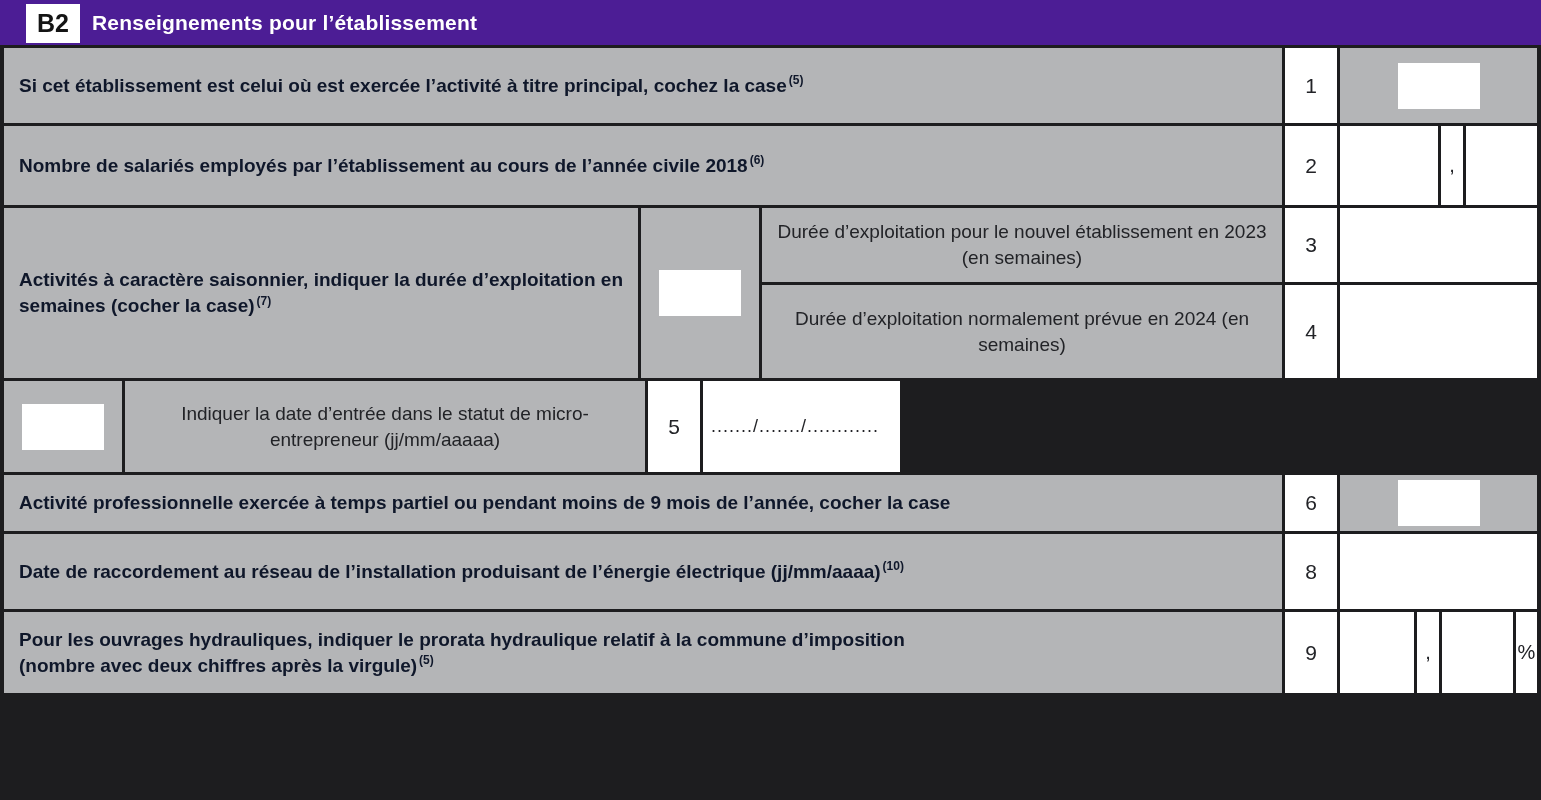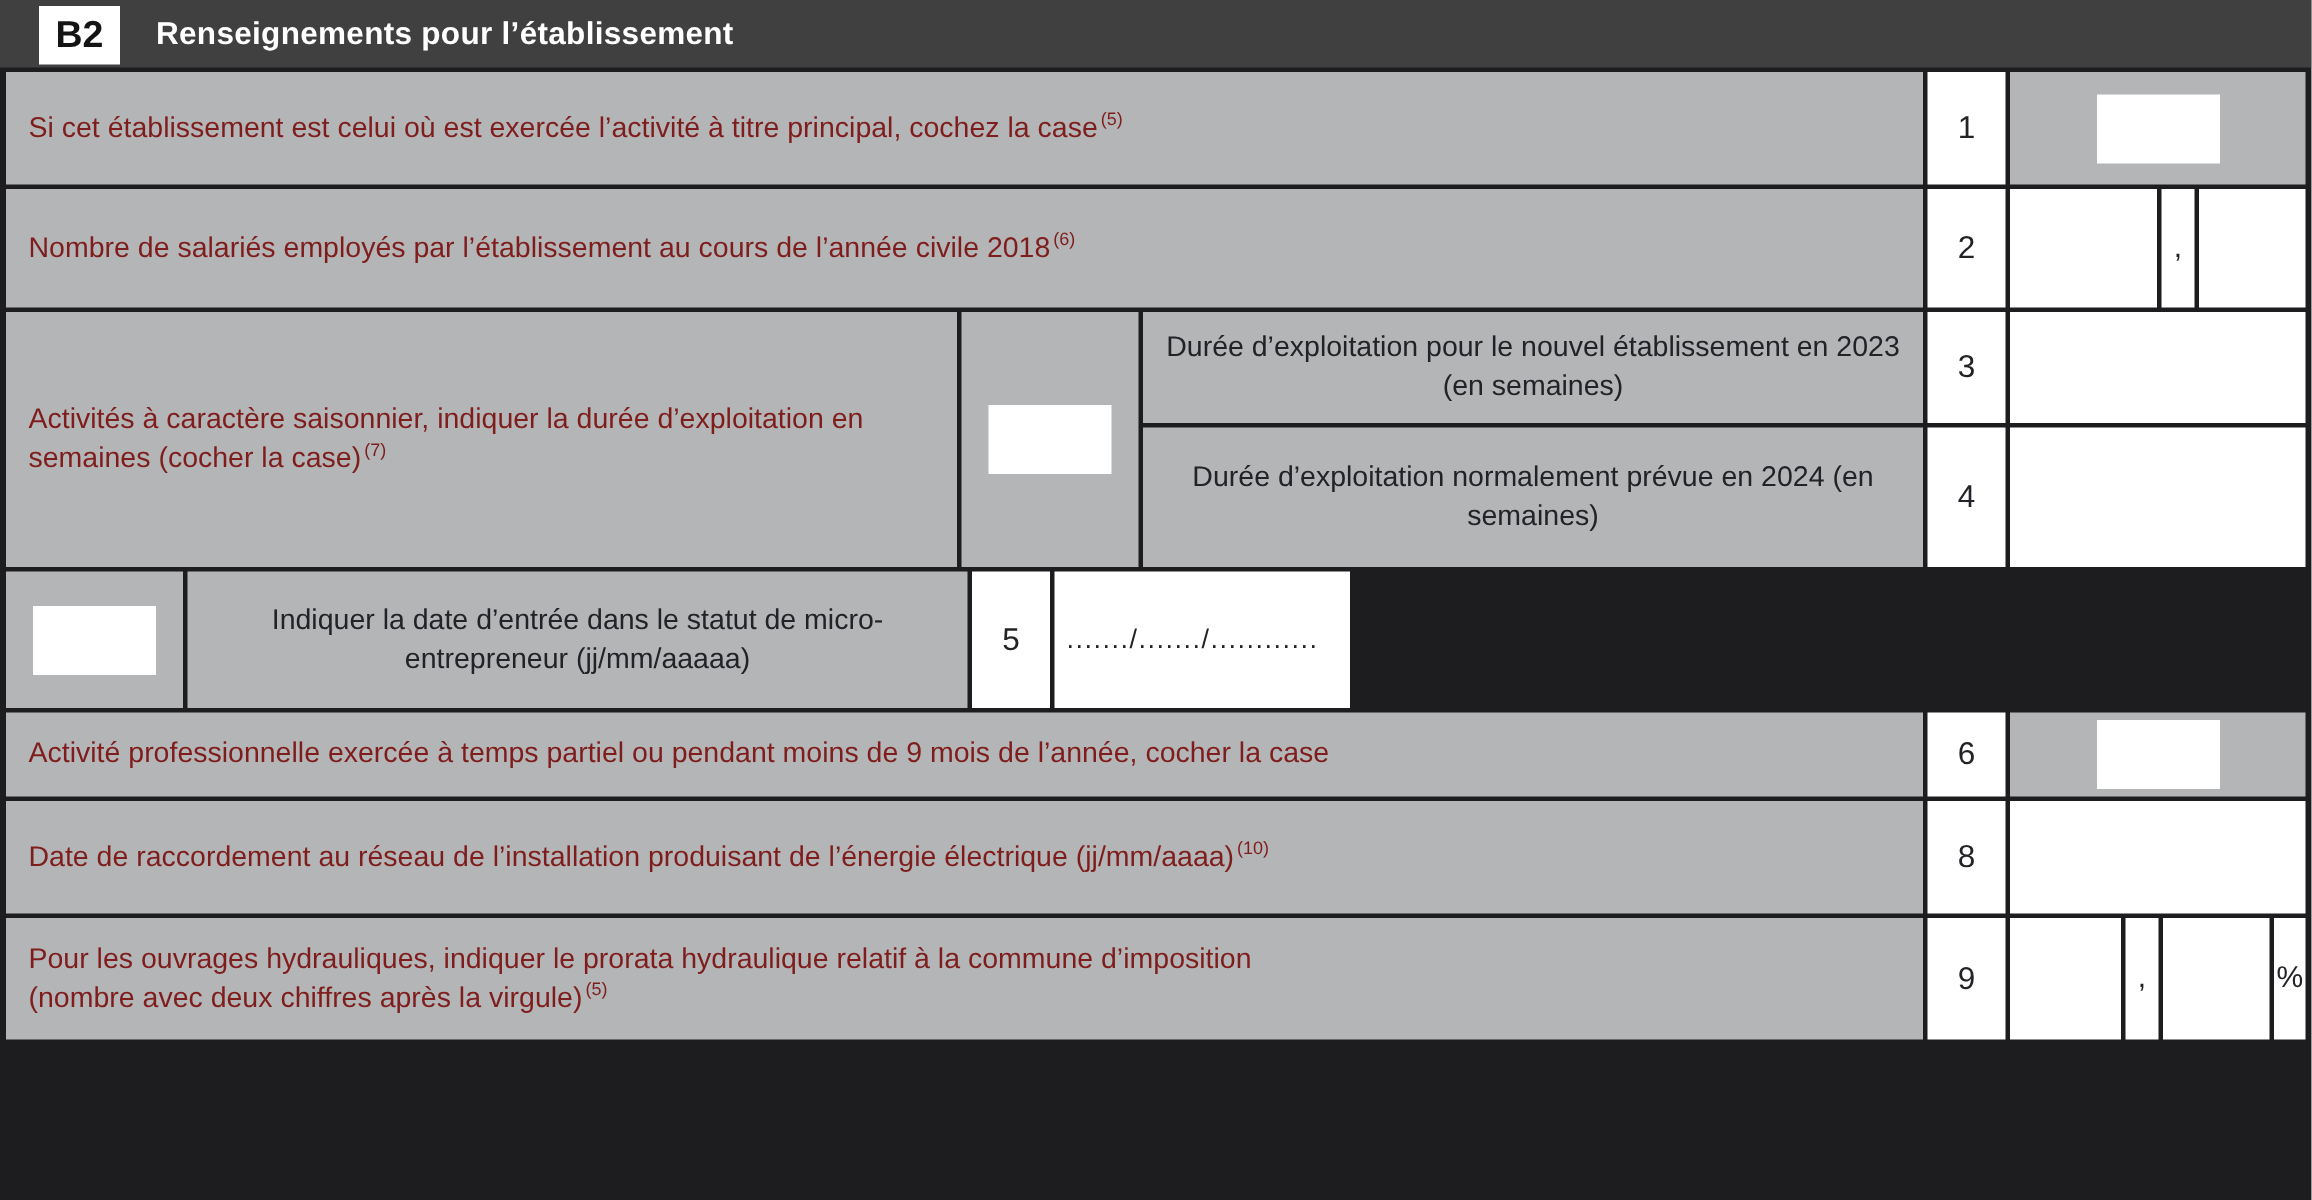--- a/index.html
+++ b/index.html
@@ -11,36 +11,36 @@
     height: 800px;
     background: #1d1d1f;
     overflow: hidden;
   }
 
   
   .hdr {
     height: 45px;
     display: flex;
     align-items: center;
-    background: #404040;
+    background: #4c1d95;
   }
   .code-box {
     width: 54px; height: 39px;
     margin-left: 26px; margin-top: 1px;
     background: #ffffff;
     color: #141414;
     font-weight: bold;
     font-size: 25px;
     display: flex; align-items: center; justify-content: center;
   }
   .hdr-title {
     color: #ffffff;
     font-weight: bold;
     font-size: 21px;
-    margin-left: 24px;
+    margin-left: 12px;
     letter-spacing: 0.2px;
   }
 
   
   .bdy {
     display: flex;
     flex-direction: column;
     gap: 3px;
     padding: 3px 4px 8px 4px;
   }
@@ -51,21 +51,22 @@
     display: flex;
     align-items: center;
   }
   .white { background: #ffffff; }
 
   .label-cell {
     flex: 1;
     padding: 0 15px;
     font-size: 19px;
     line-height: 1.35;
-    color: #7f1d1d;
+    color: #0f172a;
+    font-weight: bold;
   }
   .num-cell {
     width: 52px;
     background: #ffffff;
     justify-content: center;
     font-size: 21px;
     color: #222327;
   }
   .answer { width: 197px; }
   .answer-split { width: 197px; display: flex; gap: 3px; }

